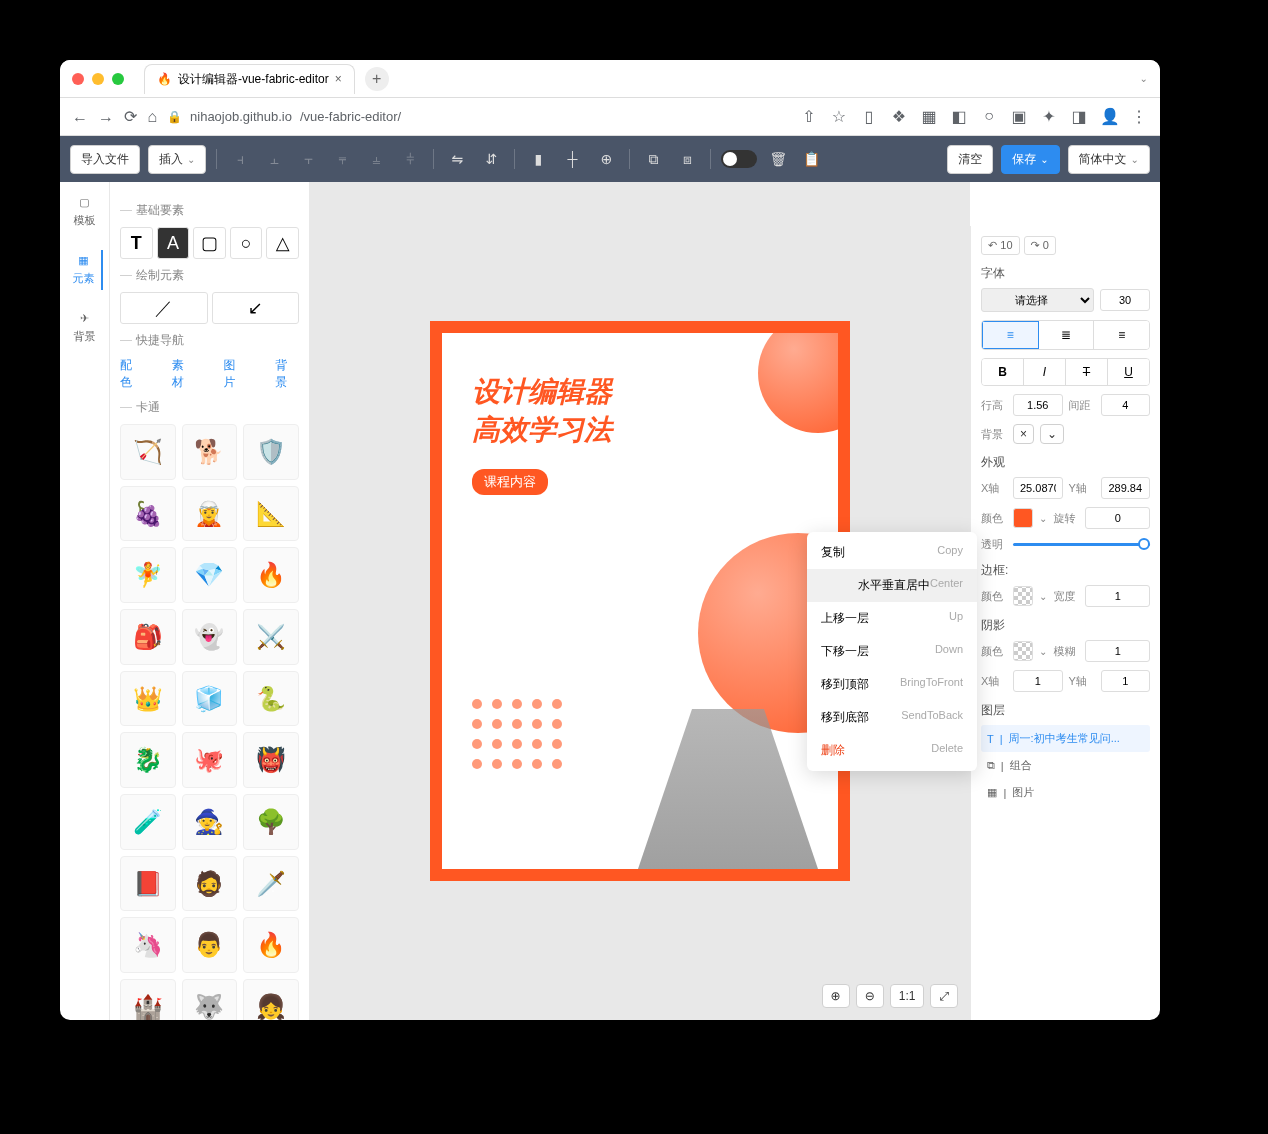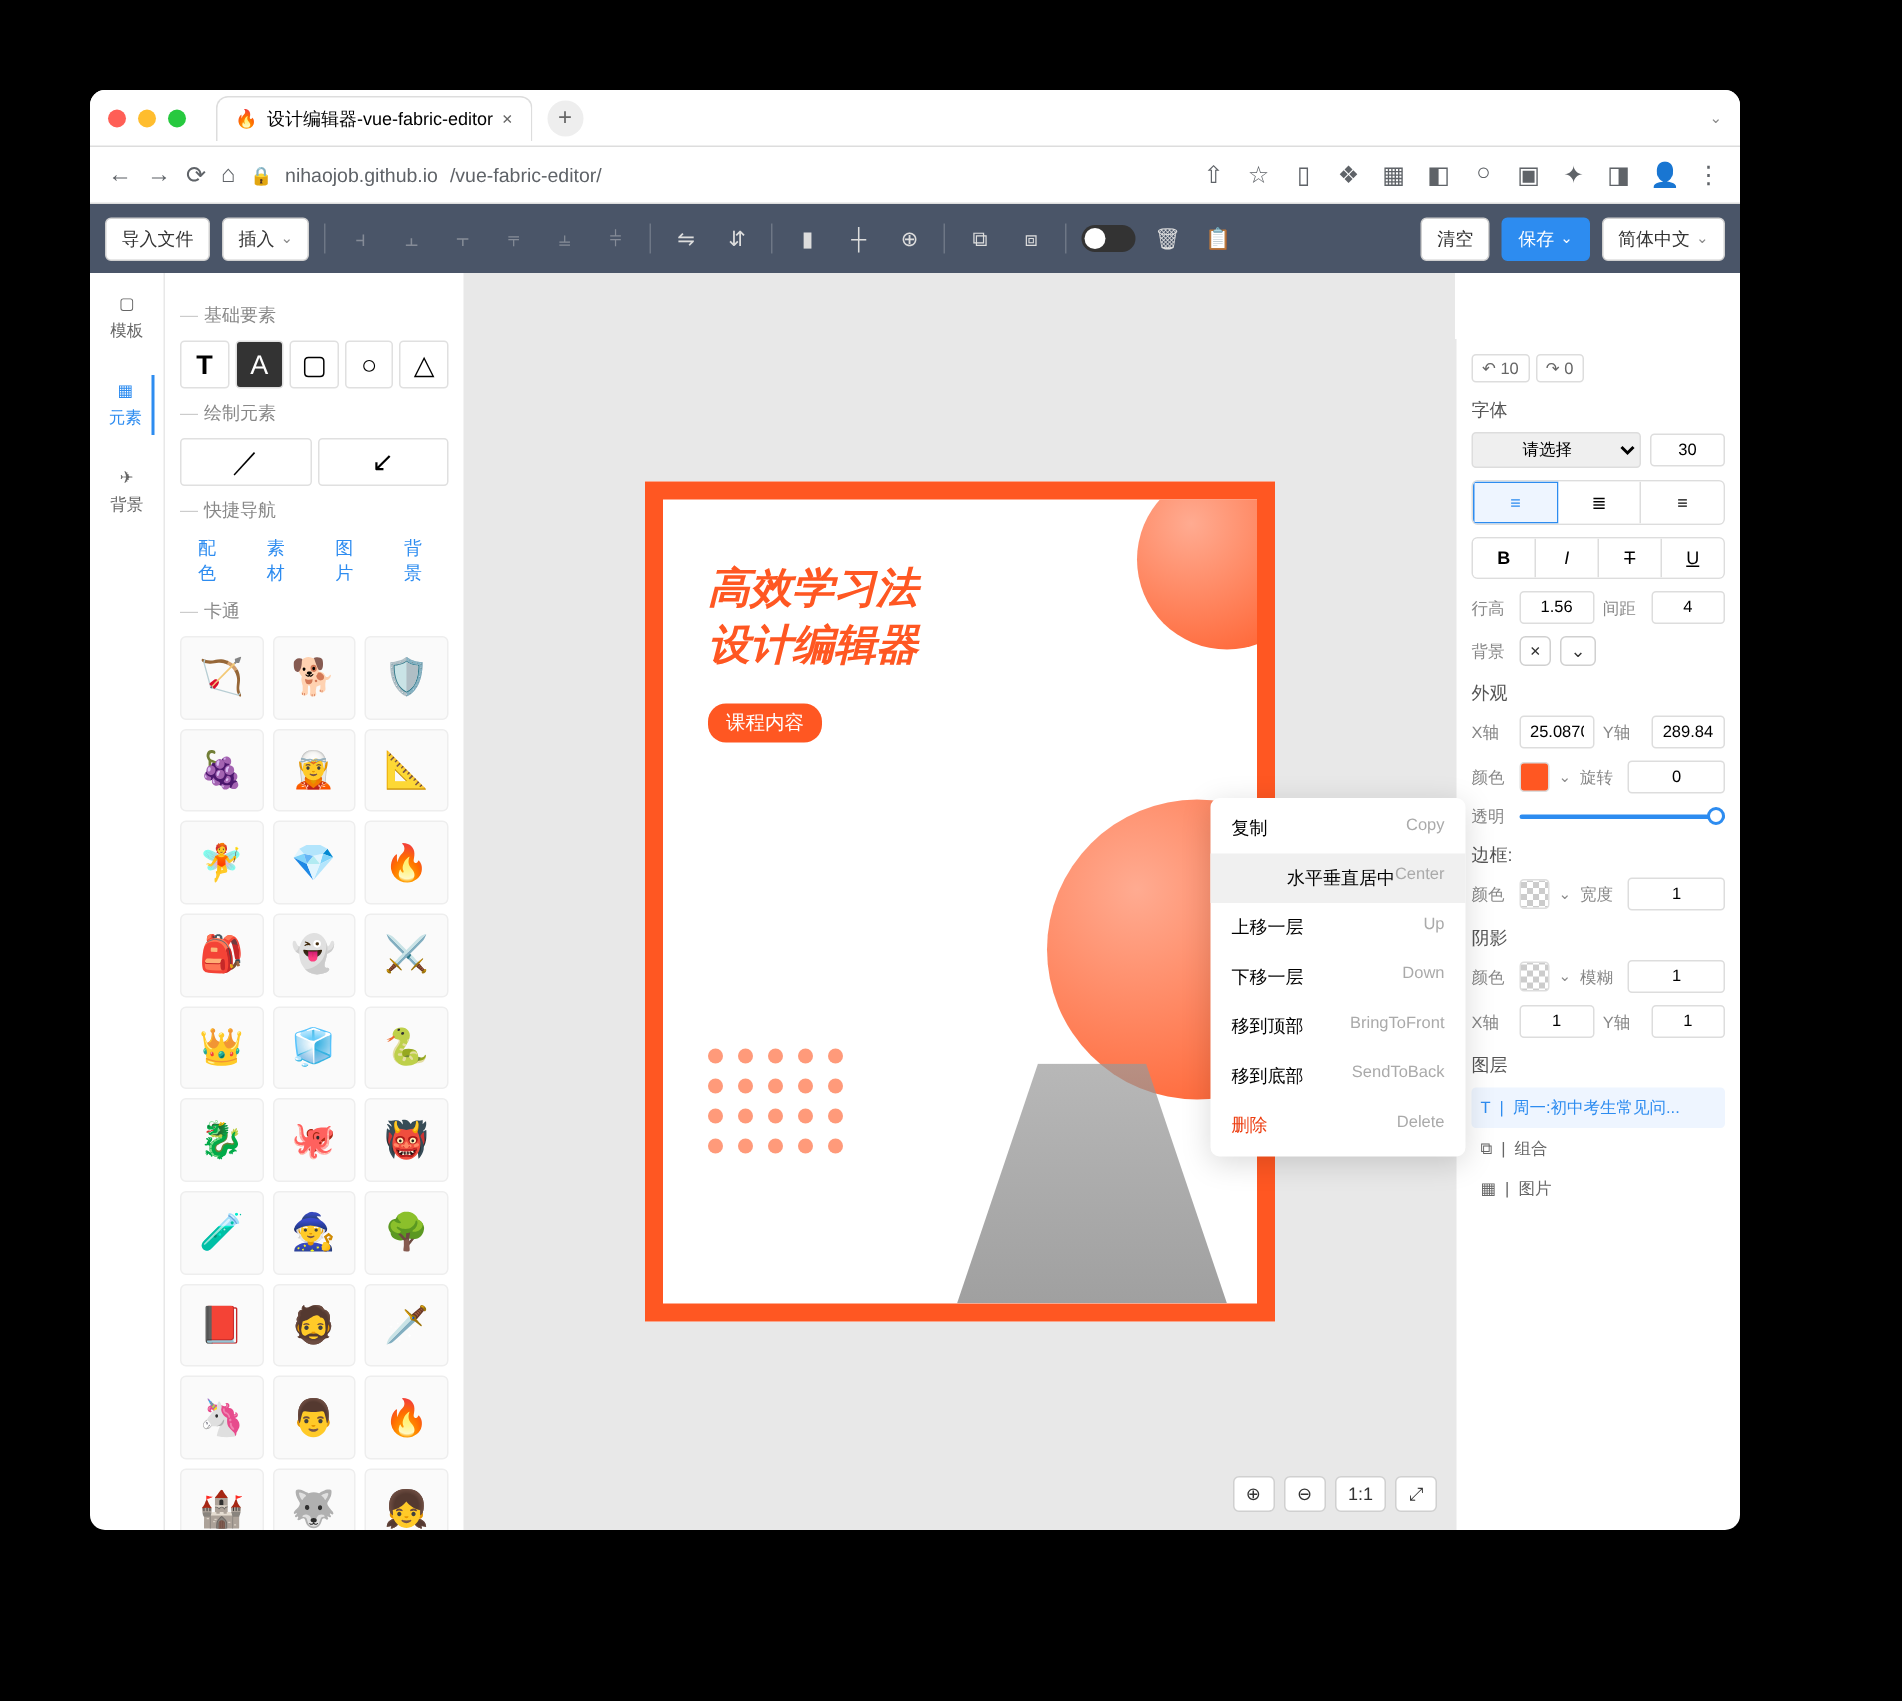--- a/index.html
+++ b/index.html
@@ -30,21 +30,21 @@
 .toggle::after { content: ''; width: 14px; height: 14px; background: #fff; border-radius: 50%; position: absolute; top: 2px; left: 2px; }
 .body { flex: 1; display: flex; overflow: hidden; }
 .left-nav { width: 50px; border-right: 1px solid #e8e8e8; display: flex; flex-direction: column; align-items: center; padding-top: 10px; gap: 18px; }
 .nav-item { display: flex; flex-direction: column; align-items: center; gap: 4px; font-size: 11px; color: #666; cursor: pointer; padding: 4px; }
 .nav-item.active { color: #2d8cf0; border-right: 2px solid #2d8cf0; margin-right: -2px; padding-right: 6px; }
 .left-panel { width: 200px; border-right: 1px solid #e8e8e8; padding: 12px 10px; overflow-y: auto; }
 .panel-label { font-size: 12px; color: #888; margin: 8px 0; position: relative; }
 .panel-label::before { content: '—'; color: #ccc; margin-right: 4px; }
 .shape-row { display: flex; gap: 4px; margin-bottom: 8px; }
 .shape-cell { flex: 1; height: 32px; border: 1px solid #e0e0e0; border-radius: 3px; display: flex; align-items: center; justify-content: center; cursor: pointer; font-size: 18px; }
-.quick-links { display: flex; gap: 28px; font-size: 12px; margin: 8px 12px; justify-content: center; }
+.quick-links { display: flex; gap: 28px; font-size: 12px; margin: 8px 0; justify-content: center; }
 .quick-links a { color: #2d8cf0; cursor: pointer; }
 .asset-grid { display: grid; grid-template-columns: repeat(3, 1fr); gap: 6px; }
 .asset { aspect-ratio: 1; border: 1px solid #eee; border-radius: 4px; display: flex; align-items: center; justify-content: center; font-size: 24px; cursor: pointer; background: #fafafa; }
 .canvas-area { flex: 1; background: #e8e8e8; position: relative; display: flex; align-items: center; justify-content: center; }
 .artboard { width: 420px; height: 560px; background: #fff; border: 12px solid #ff5722; position: relative; overflow: hidden; }
 .headline { color: #ff5722; font-size: 28px; font-weight: 900; font-style: italic; padding: 40px 30px 10px; }
 .badge { display: inline-block; background: #ff5722; color: #fff; padding: 4px 12px; border-radius: 12px; font-size: 13px; margin: 10px 30px; }
 .course-list { margin: 10px 30px; border: 1px solid #5aa9ff; padding: 8px; position: relative; background: rgba(255,255,255,0.9); }
 .course-list div { color: #ff5722; font-size: 13px; margin: 4px 0; }
 .sel-handle { width: 8px; height: 8px; background: #fff; border: 1px solid #5aa9ff; position: absolute; }
@@ -238,22 +238,22 @@
         <div class="asset">🐺</div>
         <div class="asset">👧</div>
       </div>
     </div>
 
     <div class="canvas-area">
       <div class="artboard">
         <div class="circle-deco c1"></div>
         <div class="circle-deco c2"></div>
         <div class="headline">
+          <div>设计编辑器</div>
           <div>高效学习法</div>
-          <div>设计编辑器</div>
         </div>
         <div class="badge">课程内容</div>
         <div class="dots-grid">
           <span></span>
             <span></span>
             <span></span>
             <span></span>
             <span></span>
           <span></span>
             <span></span>

